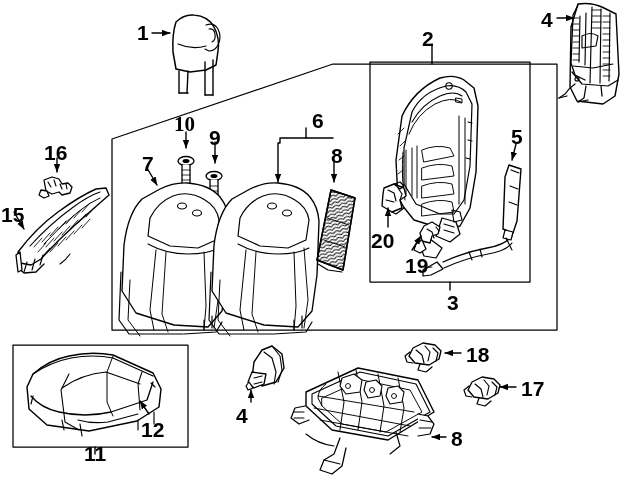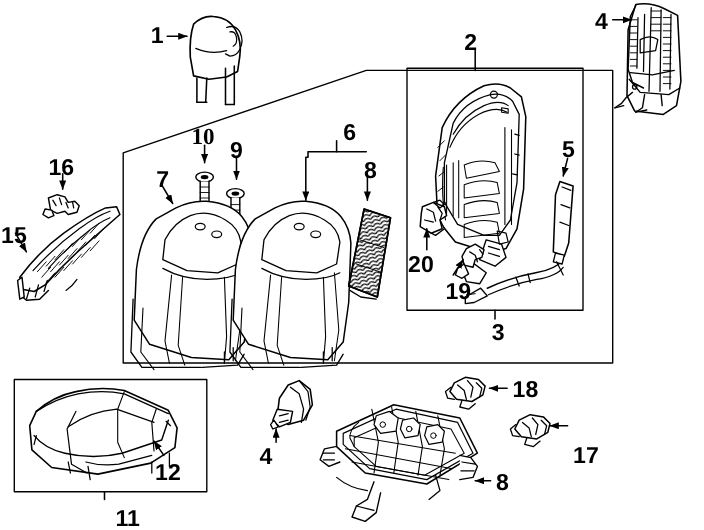--- a/index.html
+++ b/index.html
@@ -338,24 +338,24 @@
   <div class="callout-label" style="left:137px; top:22px;">1</div>
   <div class="callout-label" style="left:422px; top:28px;">2</div>
   <div class="callout-label" style="left:447px; top:292px;">3</div>
   <div class="callout-label" style="left:541px; top:9px;">4</div>
   <div class="callout-label" style="left:511px; top:126px;">5</div>
   <div class="callout-label" style="left:312px; top:110px;">6</div>
   <div class="callout-label" style="left:142px; top:153px;">7</div>
   <div class="callout-label" style="left:331px; top:145px;">8</div>
   <div class="callout-label" style="left:209px; top:127px;">9</div>
   <div class="callout-label" style="left:174px; top:114px;font-family:Liberation Serif, serif;">10</div>
-  <div class="callout-label" style="left:84px; top:461px;margin-left:21px;">11</div>
+  <div class="callout-label" style="left:84px; top:443px;">11</div>
   <div class="callout-label" style="left:141px; top:419px;">12</div>
   <div class="callout-label" style="left:451px; top:428px;">8</div>
   <div class="callout-label" style="left:236px; top:405px;">4</div>
   <div class="callout-label" style="left:1px; top:204px;">15</div>
   <div class="callout-label" style="left:44px; top:142px;text-align:center;">16</div>
-  <div class="callout-label" style="left:521px; top:378px;margin-top:26px;">17</div>
+  <div class="callout-label" style="left:521px; top:378px;">17</div>
   <div class="callout-label" style="left:466px; top:344px;">18</div>
   <div class="callout-label" style="left:405px; top:255px;">19</div>
   <div class="callout-label" style="left:371px; top:230px;text-align:right;">20</div>
 
 </div>
 
 </body></html>

